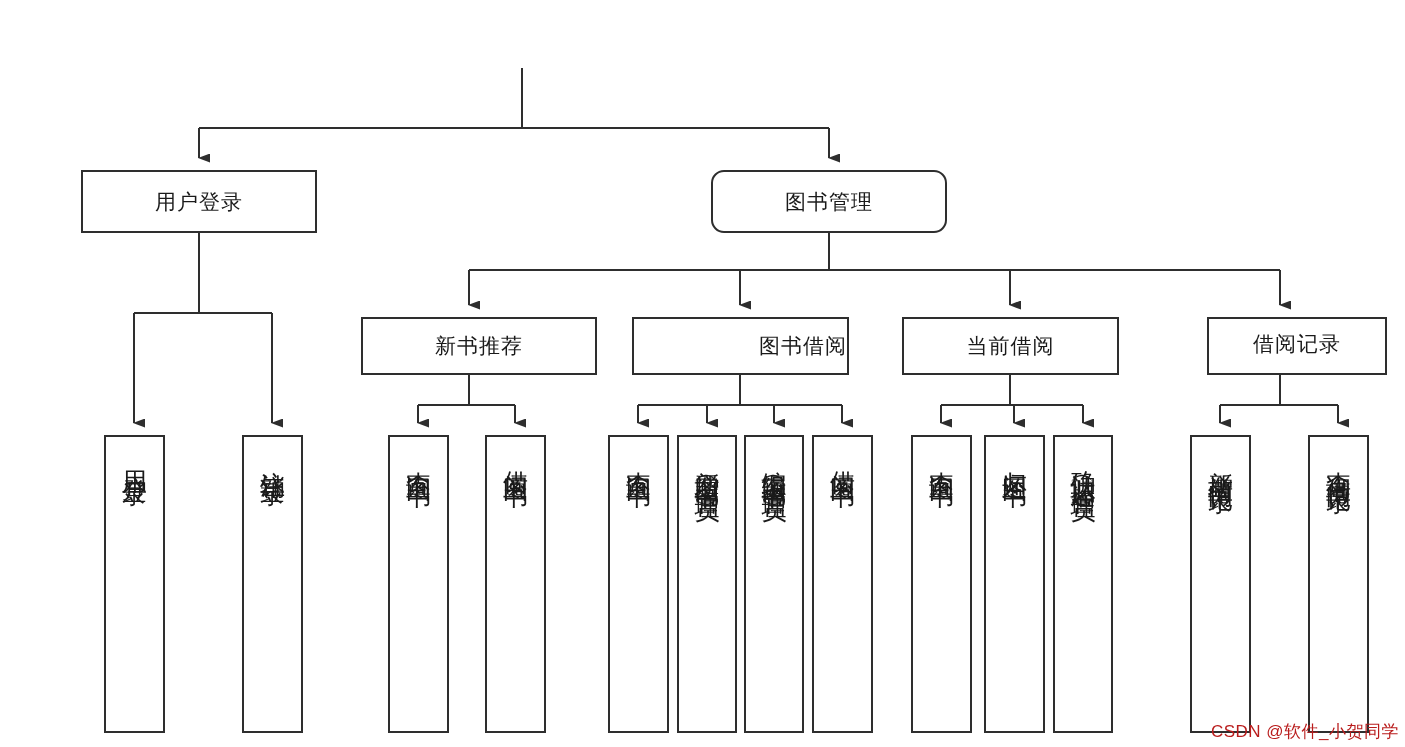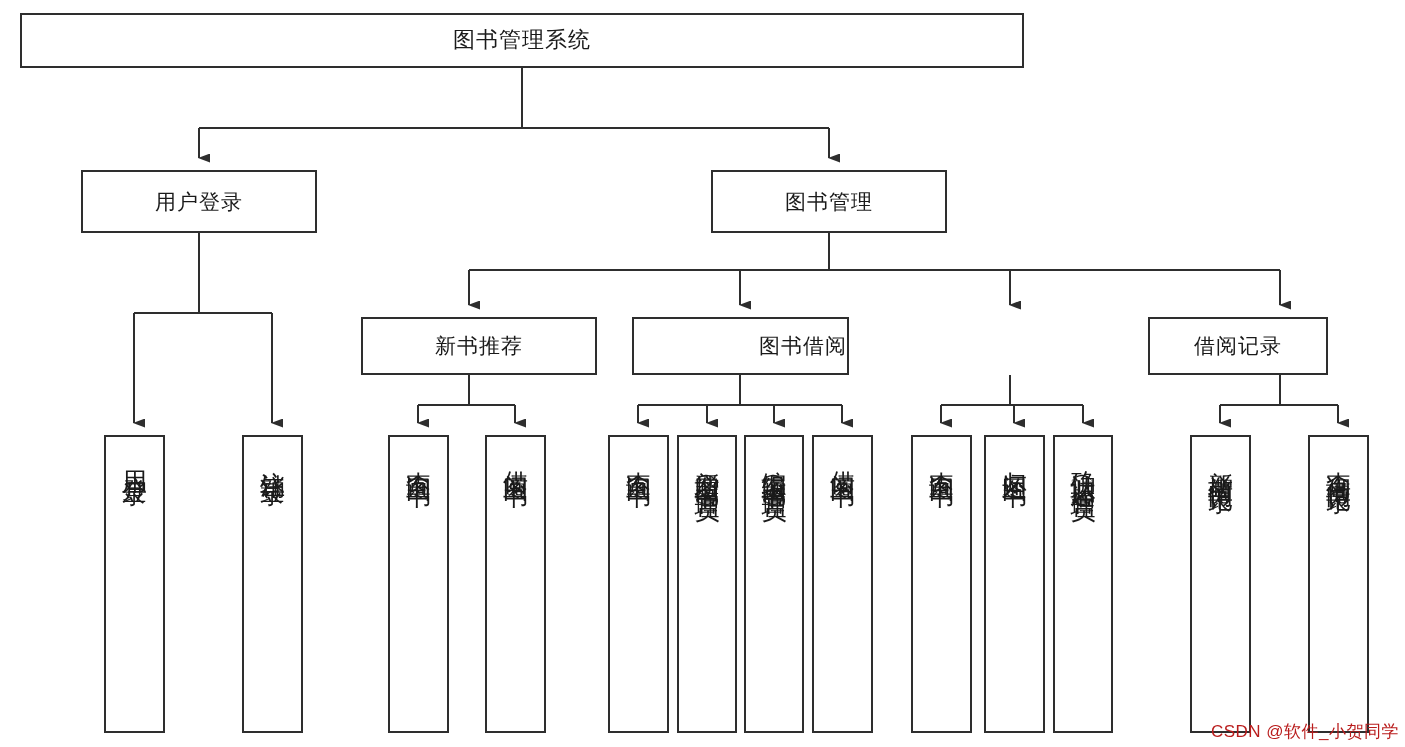--- a/index.html
+++ b/index.html
@@ -119,38 +119,38 @@
       <path d="M1014,405 L1014,423" marker-end="url(#arrowhead)"></path>
       <path d="M1083,405 L1083,423" marker-end="url(#arrowhead)"></path>
 
       <path d="M1280,375 L1280,405"></path>
       <path d="M1220,405 L1338,405"></path>
       <path d="M1220,405 L1220,423" marker-end="url(#arrowhead)"></path>
       <path d="M1338,405 L1338,423" marker-end="url(#arrowhead)"></path>
     </g>
   </svg>
 
-  <div class="node node-h node-root" style="left:20px; top:13px; width:1004px; height:55px;">
-    <span>图书管理系统</span>
-  </div>
 
   <div class="node node-h" style="left:81px; top:170px; width:236px; height:63px;">
     <span>用户登录</span>
   </div>
-  <div class="node node-h" style="left:711px; top:170px; width:236px; height:63px;">
+  <div class="node node-h" style="left:711px; top:170px; width:236px; height:63px;border-radius:13px;">
     <span>图书管理</span>
   </div>
 
   <div class="node node-h" style="left:361px; top:317px; width:236px; height:58px;">
     <span>新书推荐</span>
   </div>
   <div class="node node-h" style="left:632px; top:317px; width:217px; height:58px;justify-content:flex-end;">
     <span>图书借阅</span>
   </div>
-  <div class="node node-h" style="left:1148px; top:317px; width:180px; height:58px;">
+  <div class="node node-h" style="left:902px; top:317px; width:217px; height:58px;">
+    <span>当前借阅</span>
+  </div>
+  <div class="node node-h" style="left:1207px; top:317px; width:180px; height:58px;font-family:Liberation Mono, monospace;">
     <span>借阅记录</span>
   </div>
 
   <div class="node node-v" style="left:104px; top:435px; width:61px; height:298px;">
     <span class="vtext">用户登录</span>
   </div>
   <div class="node node-v" style="left:242px; top:435px; width:61px; height:298px;">
     <span class="vtext">注销登录</span>
   </div>
 

